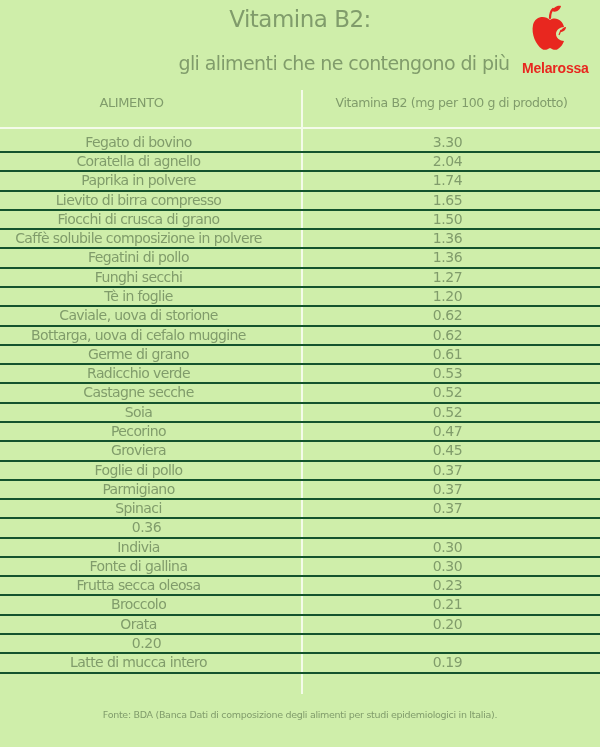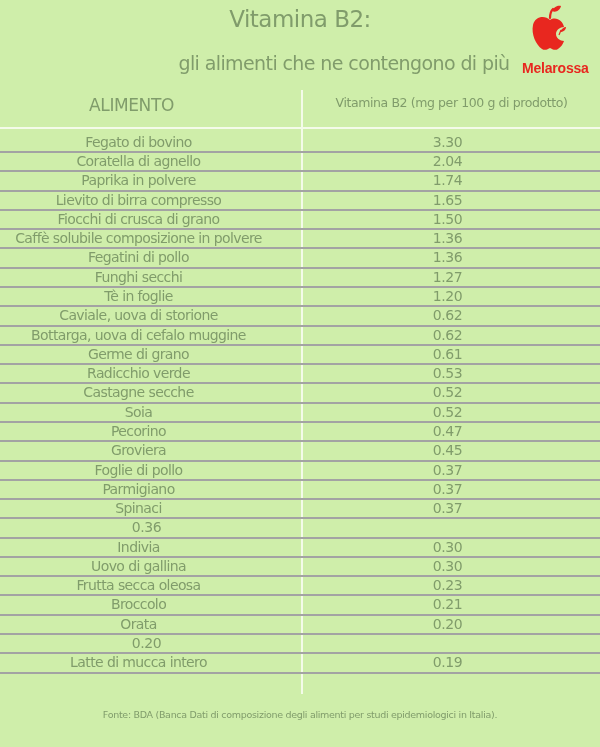--- a/index.html
+++ b/index.html
@@ -65,21 +65,21 @@
       position: absolute;
       left: 301px;
       top: 90px;
       width: 2px;
       height: 604px;
       background: #f4fbe9;
     }
     .col-head {
       position: absolute;
       top: 95px;
-      font-size: 17px;
+      font-size: 13px;
       letter-spacing: -0.4px;
       white-space: nowrap;
     }
     .col-head.left {
       left: 0;
       width: 301px;
       text-align: center;
       padding-right: 38px;
     }
     .col-head.right {
@@ -100,21 +100,21 @@
       position: absolute;
       left: 0;
       top: 129px;
       width: 600px;
     }
     .row {
       position: relative;
       display: flex;
       width: 600px;
       height: 19.29px;
-      border-bottom: 2px solid #a3a3a3;
+      border-bottom: 2px solid #14532d;
     }
     .row.first {
       height: 24px;
       align-items: flex-end;
     }
     .cell {
       font-size: 14px;
       letter-spacing: -0.6px;
       line-height: 17px;
       white-space: nowrap;
@@ -247,21 +247,21 @@
     <div class="cell value">0.37</div>
   </div>
   <div class="row">
     <div class="cell value">0.36</div>
   </div>
   <div class="row">
     <div class="cell food">Indivia</div>
     <div class="cell value">0.30</div>
   </div>
   <div class="row">
-    <div class="cell food">Uovo di gallina</div>
+    <div class="cell food">Fonte di gallina</div>
     <div class="cell value">0.30</div>
   </div>
   <div class="row">
     <div class="cell food">Frutta secca oleosa</div>
     <div class="cell value">0.23</div>
   </div>
   <div class="row">
     <div class="cell food">Broccolo</div>
     <div class="cell value">0.21</div>
   </div>

